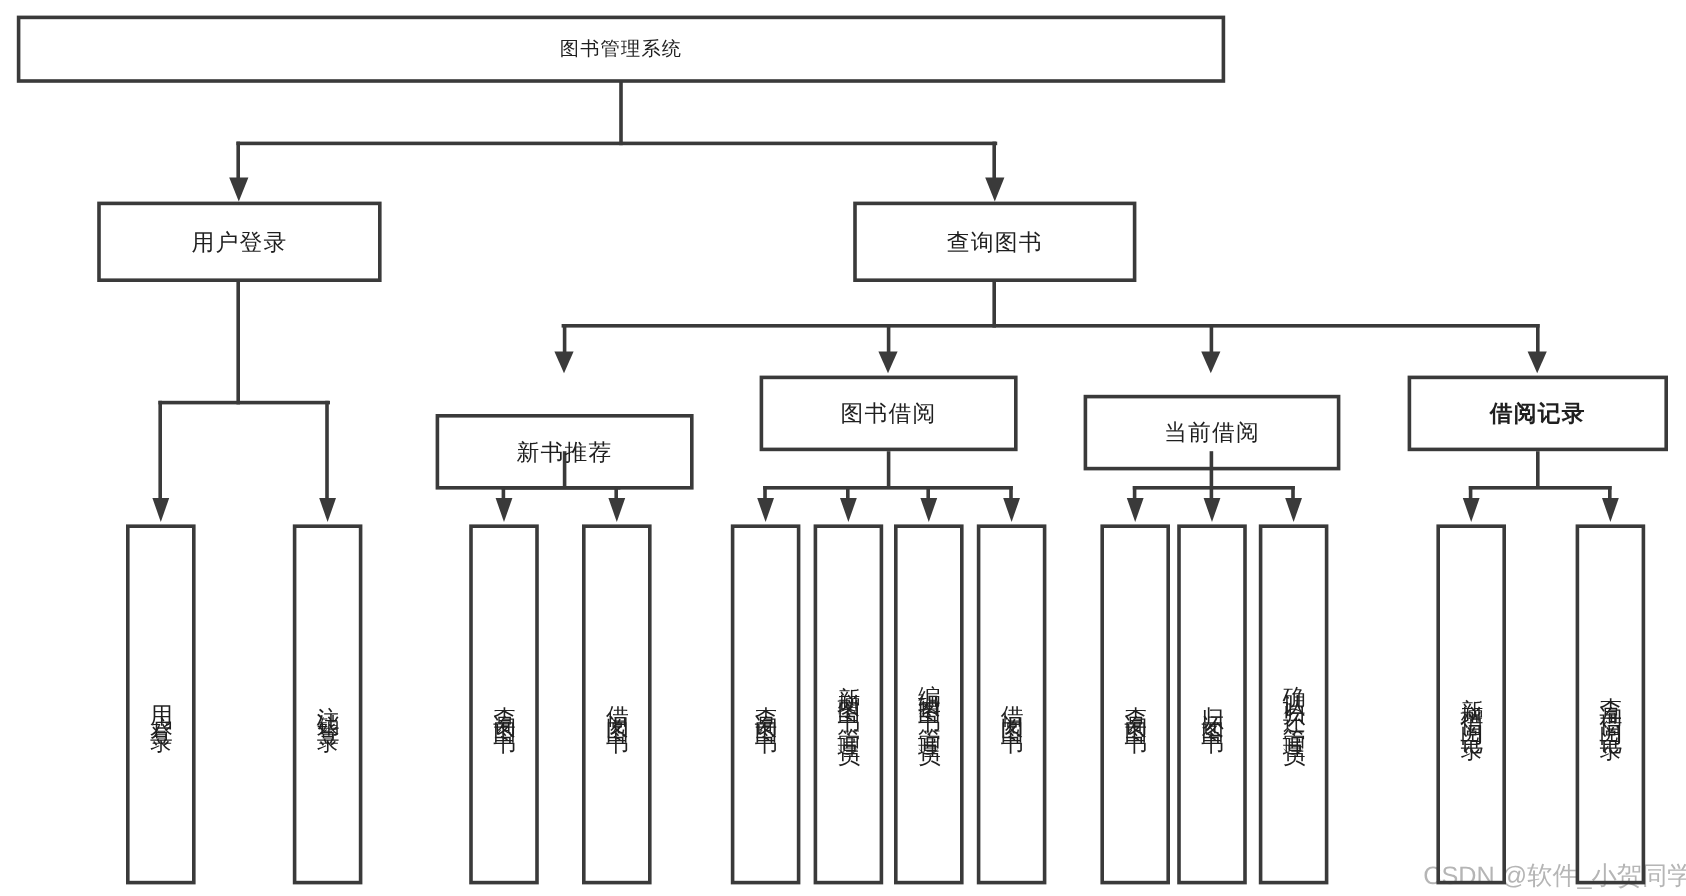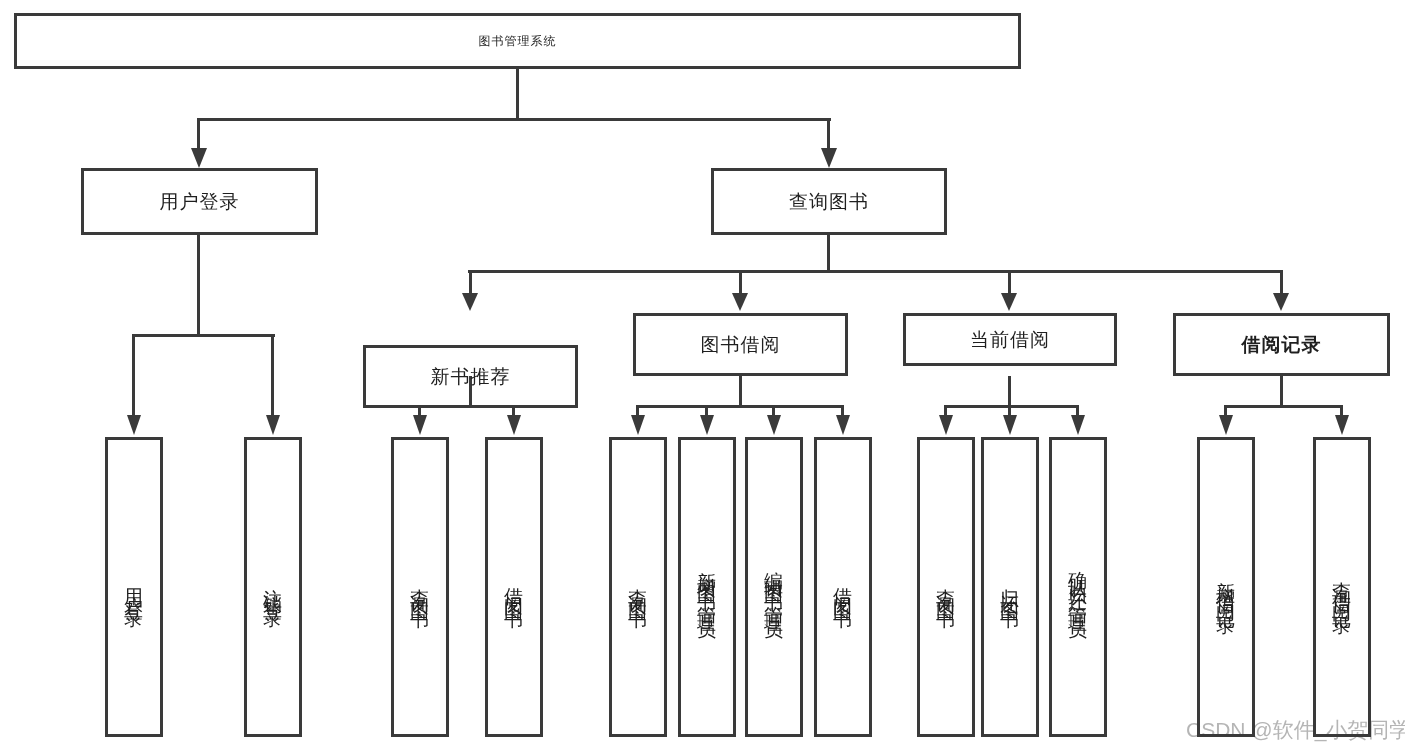--- a/index.html
+++ b/index.html
@@ -24,21 +24,21 @@
     border: 3px solid var(--line);
     background: transparent;
     display: flex;
     align-items: center;
     justify-content: center;
     font-size: 19px;
     color: var(--text);
     letter-spacing: 1px;
     z-index: 2;
   }
-  .hbox.root { font-size: 12px; }
+  .hbox.root { font-size: 16px; }
   
   .vbox {
     position: absolute;
     top: 437px;
     width: 58px;
     height: 300px;
     border: 3px solid var(--line);
     background: transparent;
     display: flex;
     align-items: center;
@@ -111,21 +111,21 @@
   <div class="ah ah-md" style="left:462px; top:293px;"></div>
   <div class="line" style="left:739px; top:270px; width:3px; height:25px;"></div>
   <div class="ah ah-md" style="left:732px; top:293px;"></div>
   <div class="line" style="left:1008px; top:270px; width:3px; height:25px;"></div>
   <div class="ah ah-md" style="left:1001px; top:293px;"></div>
   <div class="line" style="left:1280px; top:270px; width:3px; height:25px;"></div>
   <div class="ah ah-md" style="left:1273px; top:293px;"></div>
 
   <div class="hbox" style="left:363px; top:313px; width:215px; height:63px;margin-top:32px;">新书推荐</div>
   <div class="hbox" style="left:633px; top:313px; width:215px; height:63px;">图书借阅</div>
-  <div class="hbox" style="left:903px; top:313px; width:214px; height:53px;">当前借阅</div>
+  <div class="hbox" style="left:903px; top:329px; width:214px; height:63px;">当前借阅</div>
   <div class="hbox" style="left:1173px; top:313px; width:217px; height:63px;font-weight:bold;">借阅记录</div>
 
   <div class="line" style="left:469px; top:376px; width:3px; height:31px;"></div>
   <div class="line" style="left:739px; top:376px; width:3px; height:31px;"></div>
   <div class="line" style="left:1008px; top:376px; width:3px; height:31px;"></div>
   <div class="line" style="left:1280px; top:376px; width:3px; height:31px;"></div>
 
   <div class="line" style="left:418px; top:405px; width:99px; height:3px;"></div>
   <div class="line" style="left:636px; top:405px; width:208px; height:3px;"></div>
   <div class="line" style="left:944px; top:405px; width:135px; height:3px;"></div>

